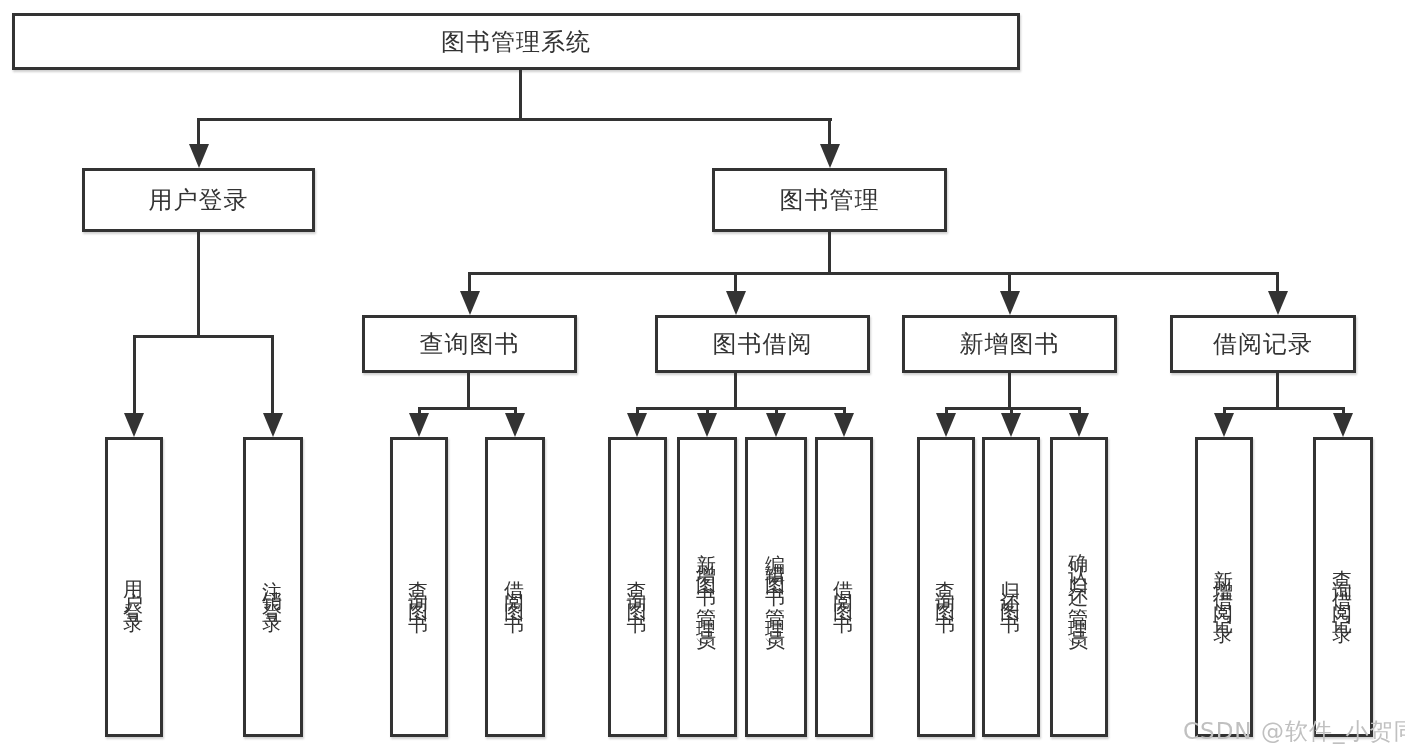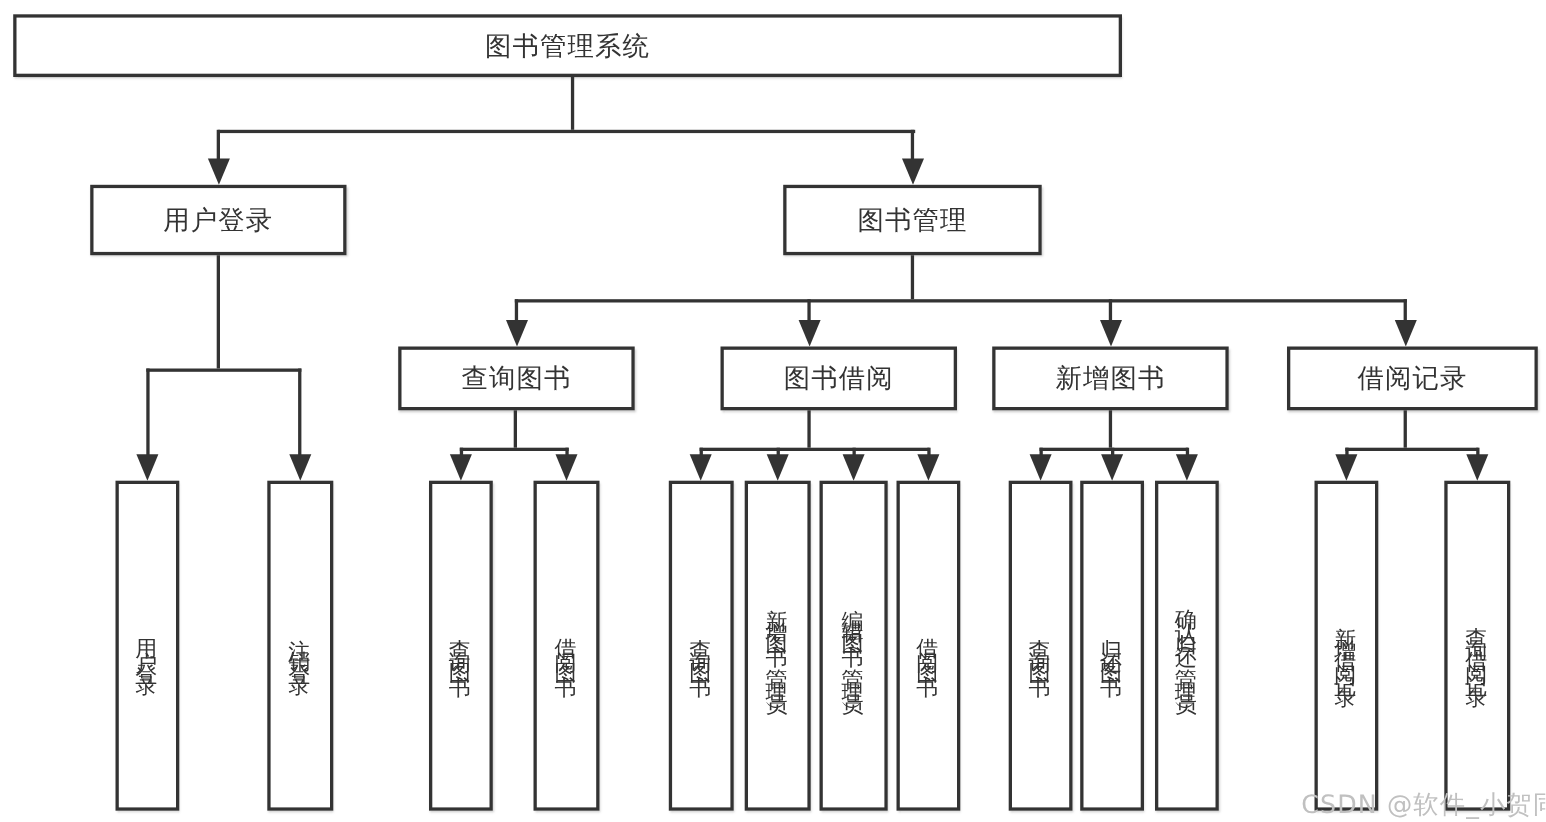--- a/index.html
+++ b/index.html
@@ -77,21 +77,21 @@
 
   <div class="box" style="left:362px;top:315px;width:215px;height:58px;">
     <span>查询图书</span>
   </div>
   <div class="box" style="left:655px;top:315px;width:215px;height:58px;">
     <span>图书借阅</span>
   </div>
   <div class="box" style="left:902px;top:315px;width:215px;height:58px;">
     <span>新增图书</span>
   </div>
-  <div class="box" style="left:1170px;top:315px;width:228px;height:58px;">
+  <div class="box" style="left:1170px;top:315px;width:186px;height:58px;">
     <span>借阅记录</span>
   </div>
 
   <div class="lv" style="left:467px;top:373px;height:34px;"></div>
   <div class="lh" style="left:418px;top:407px;width:99px;"></div>
   <div class="lv" style="left:418px;top:407px;height:8px;"></div>
   <div class="ar" style="left:409px;top:413px;"></div>
   <div class="lv" style="left:514px;top:407px;height:8px;"></div>
   <div class="ar" style="left:505px;top:413px;"></div>
 

